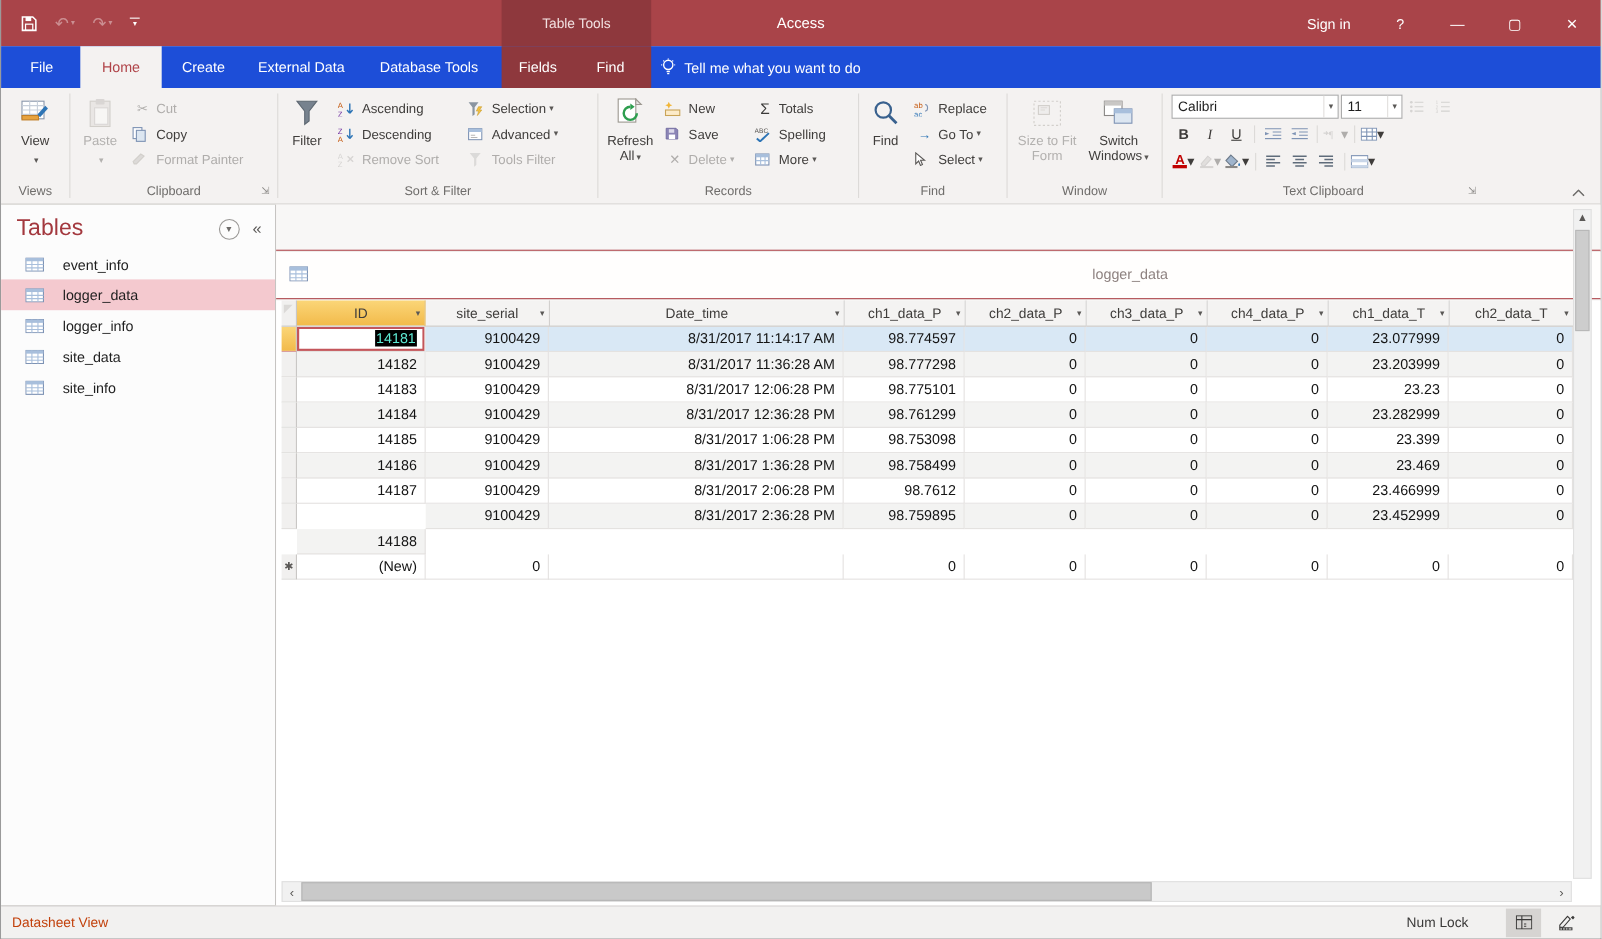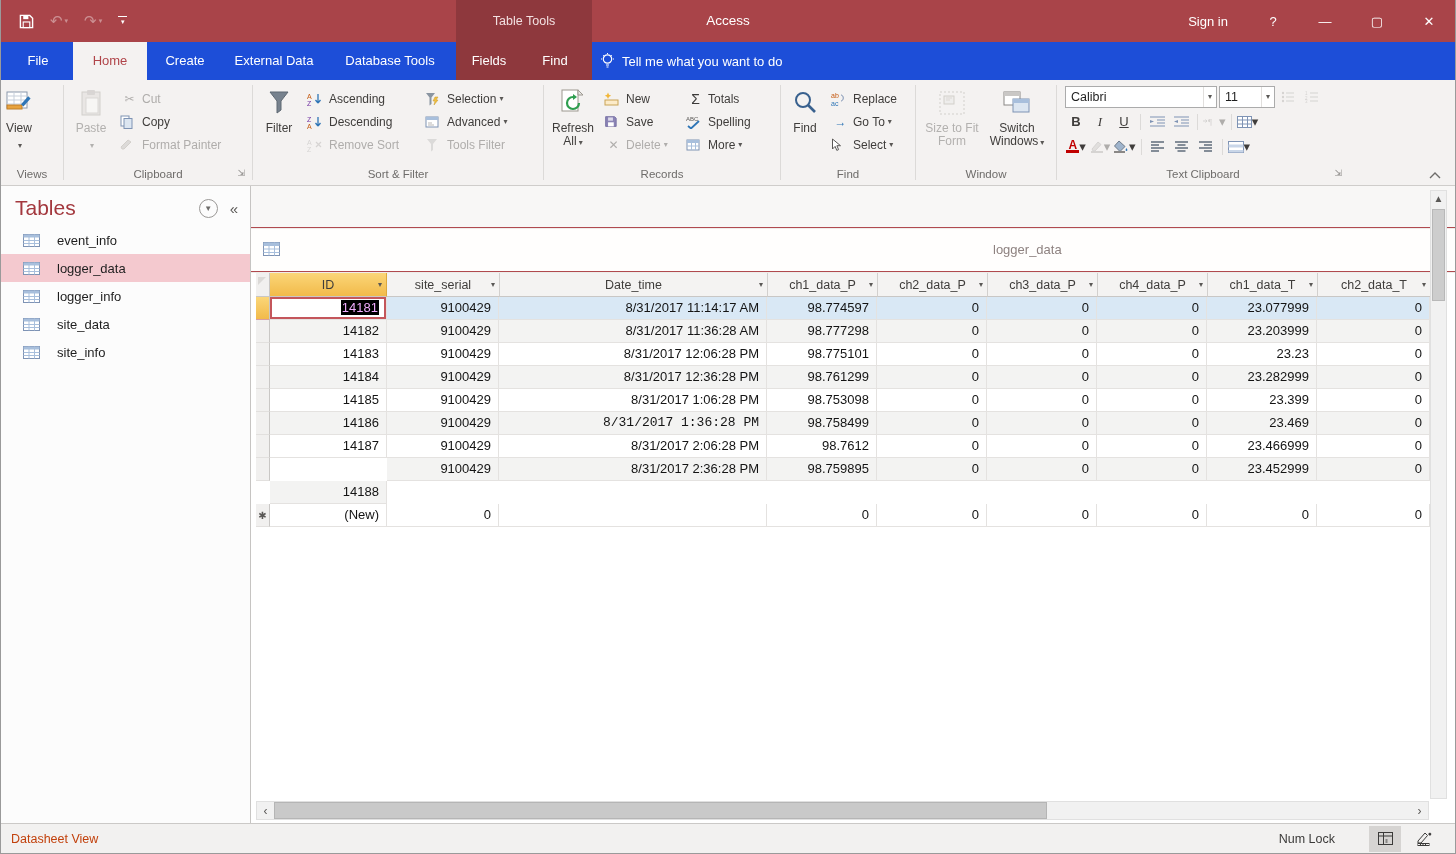--- a/index.html
+++ b/index.html
@@ -76,21 +76,21 @@
   .ds-hcell .dd { position:absolute; right:4px; font-size:8px; color:#5A5856; }
   .ds-hcell.gold { background:linear-gradient(#FBD678,#F2BA4A); border-right-color:#DDA93C; }
   .ds-corner { width:14px; height:24px; background:#F1F0EF; border-right:1px solid #C9C7C5; border-bottom:1px solid #C9C7C5; position:relative; flex:none; }
   .ds-corner::after { content:""; position:absolute; left:2px; top:4px; border-top:8px solid #DBD9D7; border-right:8px solid transparent; }
   .ds-sel { width:14px; height:23px; background:#F1F0EF; border-right:1px solid #C9C7C5; border-bottom:1px solid #E2E0DE; flex:none; font-size:10px; color:#5A5856; text-align:center; line-height:23px; }
   .ds-sel.gold { background:linear-gradient(#FBD678,#F2BA4A); border-bottom-color:#D99E9F; }
   .ds-cell { height:23px; border-right:1px solid #E4E2E0; border-bottom:1px solid #E4E2E0; font-size:13px; color:#141414; text-align:right; padding:3px 7px 0 2px; flex:none; white-space:nowrap; overflow:hidden; }
   .ds-cell.alt { background:#F3F3F2; }
   .ds-cell.selrow { background:#D9E8F5; }
   .ds-cell.active { background:#fff; box-shadow:inset 0 0 0 2px #C4565B; }
-  .seltext { background:#000; color:#f0abfc; padding:0 1px; }
+  .seltext { background:#000; color:#5eead4; padding:0 1px; }
 
   
   .vscroll { position:absolute; top:4px; right:8px; width:17px; bottom:24px; background:#F1F1F1; border:1px solid #E0E0E0; }
   .vs-arrow { height:17px; text-align:center; font-size:10px; color:#5A5856; line-height:16px; }
   .vs-thumb { position:absolute; top:18px; left:1px; right:1px; height:92px; background:#CDCDCD; border:1px solid #B8B8B8; }
   .hscroll { position:absolute; left:5px; right:26px; bottom:3px; height:19px; background:#F1F1F1; border:1px solid #E0E0E0; display:flex; align-items:stretch; }
   .hs-arrow { width:17px; display:flex; align-items:center; justify-content:center; font-size:12px; color:#5A5856; flex:none; }
   .hs-track { flex:1; position:relative; }
   .hs-thumb { position:absolute; left:0; top:0; bottom:0; width:68%; background:#C9C9C9; border:1px solid #B5B5B5; }
 
@@ -155,21 +155,21 @@
             <path d="M6.5 0v1M1 6H0M13 6h-1M2 2l.8.8M11 2l-.8.8" stroke="#fff"></path>
           </svg>
       </span>
       <span>Tell me what you want to do</span>
     </div>
   </div>
 
   <div class="ribbon">
 
     <div class="rgroup" style="width:58px;">
-      <div class="rg-body" style="justify-content:flex-start;">
+      <div class="rg-body" style="justify-content:center;">
         <div class="bigbtn">
           <div class="bicon">
             <svg width="28" height="28" viewBox="0 0 28 28">
                 <rect x="2" y="3" width="20" height="16" fill="#fff" stroke="#8A98AC"></rect>
                 <path d="M2 7h20M2 11h20M2 15h20M9 3v16M16 3v16" stroke="#C7CfDA" stroke-width="1"></path>
                 <rect x="2" y="16" width="15" height="4" fill="#E8A33E" stroke="#C07F28"></rect>
                 <path d="M26 7l-9 10 3 3 9-10z" fill="#2E75B6" transform="scale(0.8) translate(3,2)"></path>
               </svg>
           </div>
           <div class="bb-label"><span>View</span></div>
@@ -731,21 +731,21 @@
               <div class="ds-cell" style="width: 110px;">0</div>
               <div class="ds-cell" style="width: 110px;">0</div>
               <div class="ds-cell" style="width: 110px;">0</div>
               <div class="ds-cell" style="width: 110px;">23.399</div>
               <div class="ds-cell" style="width: 113px;">0</div>
             </div>
             <div class="ds-row">
               <div class="ds-sel"></div>
               <div class="ds-cell alt" style="width: 117px;">14186</div>
               <div class="ds-cell alt" style="width: 112px;">9100429</div>
-              <div class="ds-cell alt" style="width: 268px; font-family: Liberation Mono, monospace;">8/31/2017 1:36:28 PM</div>
+              <div class="ds-cell alt" style="width: 268px;">8/31/2017 1:36:28 PM</div>
               <div class="ds-cell alt" style="width: 110px;">98.758499</div>
               <div class="ds-cell alt" style="width: 110px;">0</div>
               <div class="ds-cell alt" style="width: 110px;">0</div>
               <div class="ds-cell alt" style="width: 110px;">0</div>
               <div class="ds-cell alt" style="width: 110px;">23.469</div>
               <div class="ds-cell alt" style="width: 113px;">0</div>
             </div>
             <div class="ds-row">
               <div class="ds-sel"></div>
               <div class="ds-cell" style="width: 117px;">14187</div>

